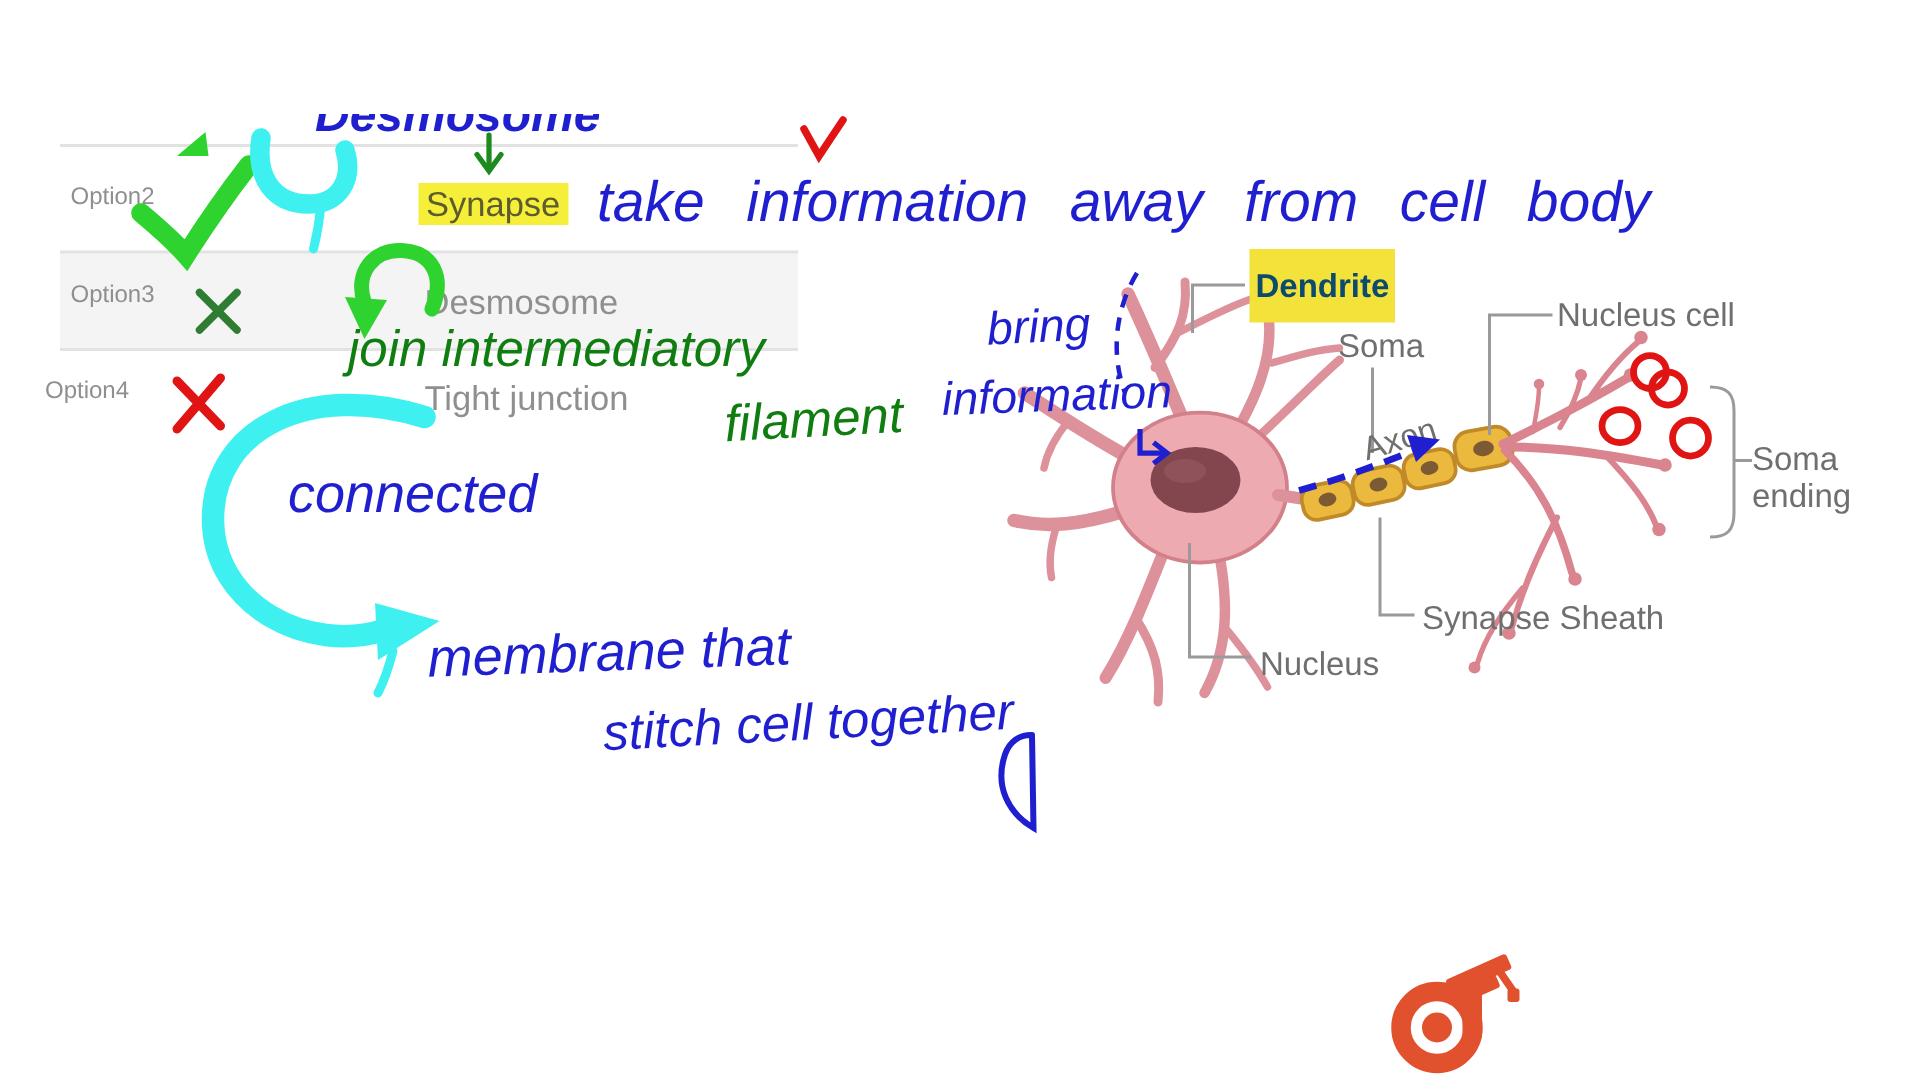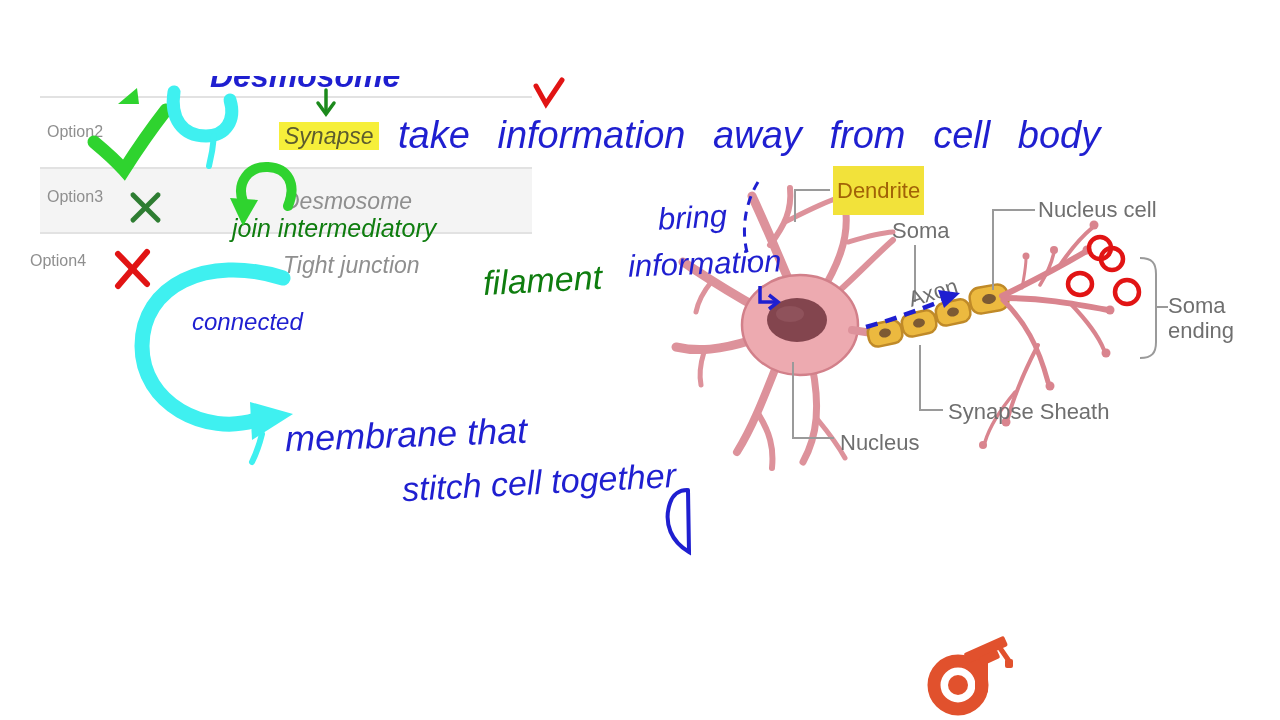--- a/index.html
+++ b/index.html
@@ -2,32 +2,32 @@
 <html><head>
 <meta charset="utf-8">
 <style>
   html,body{margin:0;padding:0;background:#fff;}
   .stage{position:relative;width:1280px;height:720px;background:#ffffff;overflow:hidden;
          font-family:"Liberation Sans",sans-serif;}
   
   .row-line{position:absolute;left:40px;width:492px;height:2px;background:#e2e2e2;}
   .row-bg{position:absolute;left:40px;width:492px;background:#f4f4f4;}
   .opt-label{position:absolute;color:#8f8f8f;font-size:16px;}
-  .opt-value{position:absolute;color:#8f8f8f;font-size:23px;font-style:italic;}
+  .opt-value{position:absolute;color:#8f8f8f;font-size:23px;}
   .hl{background:#f6ef3a;padding:1px 5px;color:#5c5c2e;}
   
   .clipwrap{position:absolute;left:210px;top:76px;width:190px;height:22px;overflow:hidden;}
   .clipword{margin-top:-18px;color:#1f1fd0;font-size:32px;font-style:italic;font-weight:bold;}
   
   .ink{position:absolute;font-style:italic;white-space:nowrap;}
   .blue{color:#1f1fd0;}
   .green{color:#0f7d0f;}
   
   .diag-label{position:absolute;color:#6f6f6f;font-size:22px;white-space:nowrap;}
-  .diag-hl{background:#f2e23a;padding:12px 4px;color:#a16207;}
+  .diag-hl{background:#f2e23a;padding:12px 4px;color:#0c4a6e;font-weight:bold;}
   svg{position:absolute;left:0;top:0;}
   .overlay{pointer-events:none;}
   
   .brand-text{position:absolute;left:1010px;top:640px;font-size:57px;font-weight:500;
               color:#e1512d;letter-spacing:-1px;}
 </style>
 </head>
 <body>
 
 <div class="stage">
@@ -133,23 +133,23 @@
   <div class="diag-label" style="left:1038px;top:197px">Nucleus cell</div>
   <div class="diag-label" style="left:908px;top:280px;transform:rotate(-17deg)">Axon</div>
   <div class="diag-label" style="left:1168px;top:293px">Soma</div>
   <div class="diag-label" style="left:1168px;top:318px">ending</div>
   <div class="diag-label" style="left:948px;top:399px">Synapse Sheath</div>
   <div class="diag-label" style="left:840px;top:430px">Nucleus</div>
 
   <div class="ink blue" style="left:398px;top:114px;font-size:38px;word-spacing:0.45em">take information away from cell body</div>
   <div class="ink blue" style="left:658px;top:200px;font-size:31px;transform:rotate(-3deg)">bring</div>
   <div class="ink blue" style="left:628px;top:246px;font-size:31px;transform:rotate(-2deg)">information</div>
-  <div class="ink green" style="left:232px;top:214px;font-size:25px">join intermediatory</div>
+  <div class="ink green" style="left:232px;top:214px;font-size:34px">join intermediatory</div>
   <div class="ink green" style="left:483px;top:261px;font-size:34px;transform:rotate(-3deg)">filament</div>
-  <div class="ink blue" style="left:192px;top:308px;font-size:24px">connected</div>
+  <div class="ink blue" style="left:192px;top:308px;font-size:36px">connected</div>
   <div class="ink blue" style="left:285px;top:414px;font-size:36px;transform:rotate(-2deg)">membrane that</div>
   <div class="ink blue" style="left:402px;top:463px;font-size:34px;transform:rotate(-3deg)">stitch cell together</div>
 
   <svg class="overlay" width="1280" height="720" viewBox="0 0 1280 720">
 
     <g>
       <path d="M94 142 C106 152,116 161,124 170 C138 148,152 128,166 110" stroke="#2fd32f" stroke-width="13" fill="none" stroke-linecap="round"></path>
       <polygon points="118,104 137,88 139,104" fill="#2fd32f"></polygon>
     </g>
 

